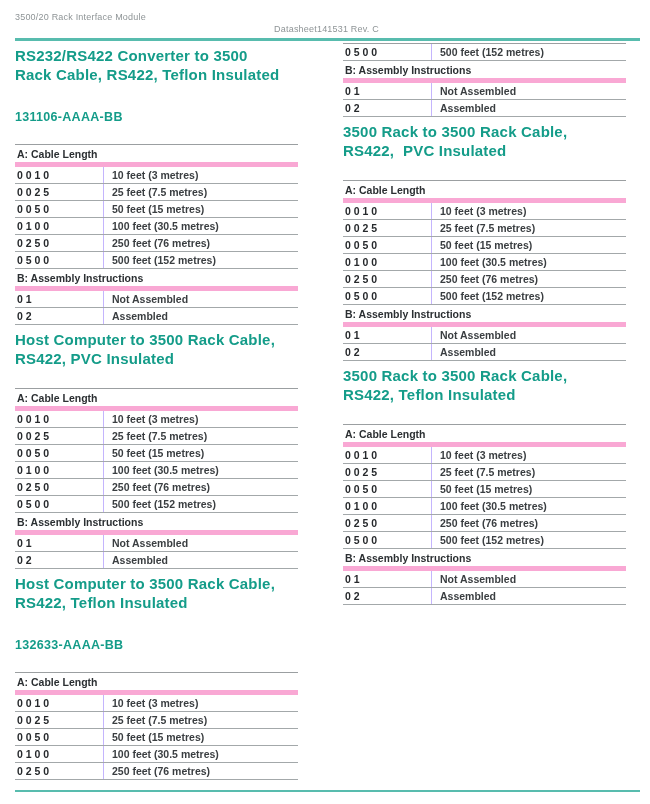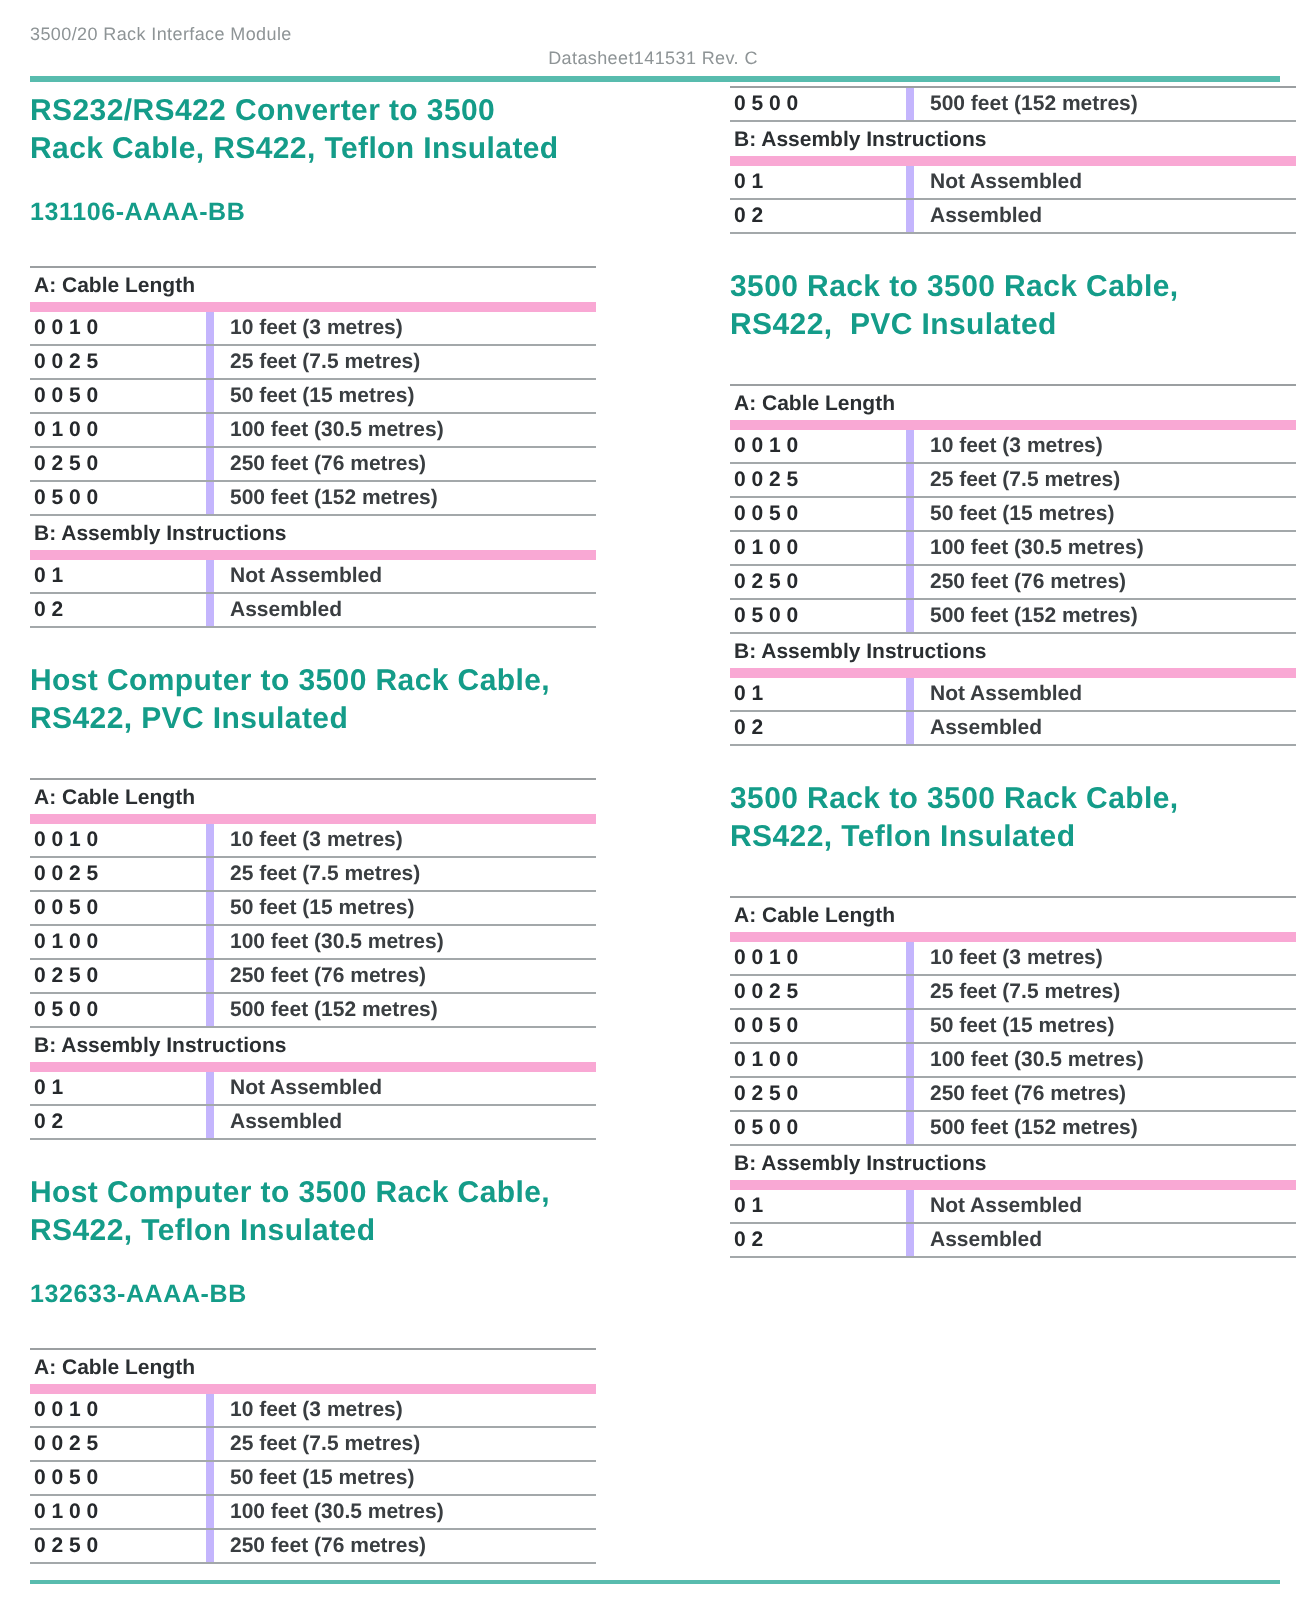--- a/index.html
+++ b/index.html
@@ -18,46 +18,46 @@
     color: #8e9496; font-size: 9px; line-height: 12px; letter-spacing: 0.2px;
   }
   .hdr-row2 {
     display: flex; justify-content: center; align-items: flex-end;
     color: #8e9496; font-size: 9px; line-height: 12px; letter-spacing: 0.2px;
   }
   .top-rule {
     margin: 3px 10px 0 15px; height: 3px; background: #58bcae;
   }
   
-  .columns { display: flex; padding-left: 15px; gap: 67px; }
+  .columns { display: flex; padding-left: 15px; gap: 45px; }
   .col { width: 283px; flex: none; }
   
   .sec-title {
     color: #149c89; font-weight: bold; font-size: 15px; line-height: 18.5px;
-    letter-spacing: 0.2px; white-space: pre-wrap; margin-top: 18px;
+    letter-spacing: 0.2px; white-space: pre-wrap; margin-top: 6px;
   }
   .col-left .sec-title.first { margin-top: 6px; }
   .part-num {
     color: #149c89; font-weight: bold; font-size: 12.5px; letter-spacing: 0.3px;
-    margin-top: 15px; white-space: pre-wrap;
+    margin-top: 26px; white-space: pre-wrap;
   }
   
   .tbl {
     margin-top: 20px; border-top: 1px solid #9b9fa1; font-size: 10.5px;
   }
   .tbl.continuation { margin-top: 2px; }
   .tbl-group {
     font-weight: bold; color: #2b2f32; padding: 3px 2px 2px 2px;
     line-height: 12px; border-bottom: 5px solid #f9a8d4;
   }
   .tbl-row { display: flex; border-bottom: 1px solid #a3a8aa; }
   .cell { padding: 2px 2px; line-height: 12px; }
   .cell.code {
     width: 84px; flex: none; font-weight: bold; color: #26292c;
-    border-right: 4px solid #c4b5fd;
+    border-right: 1px solid #c4b5fd;
   }
   .cell.desc { flex: 1; padding-left: 8px; color: #3a3e41; font-weight: bold; }
   
   .footer-rule {
     position: absolute; left: 15px; right: 10px; top: 790px; height: 2px;
     background: #58bcae;
   }
 </style>
 </head>
 <body>

